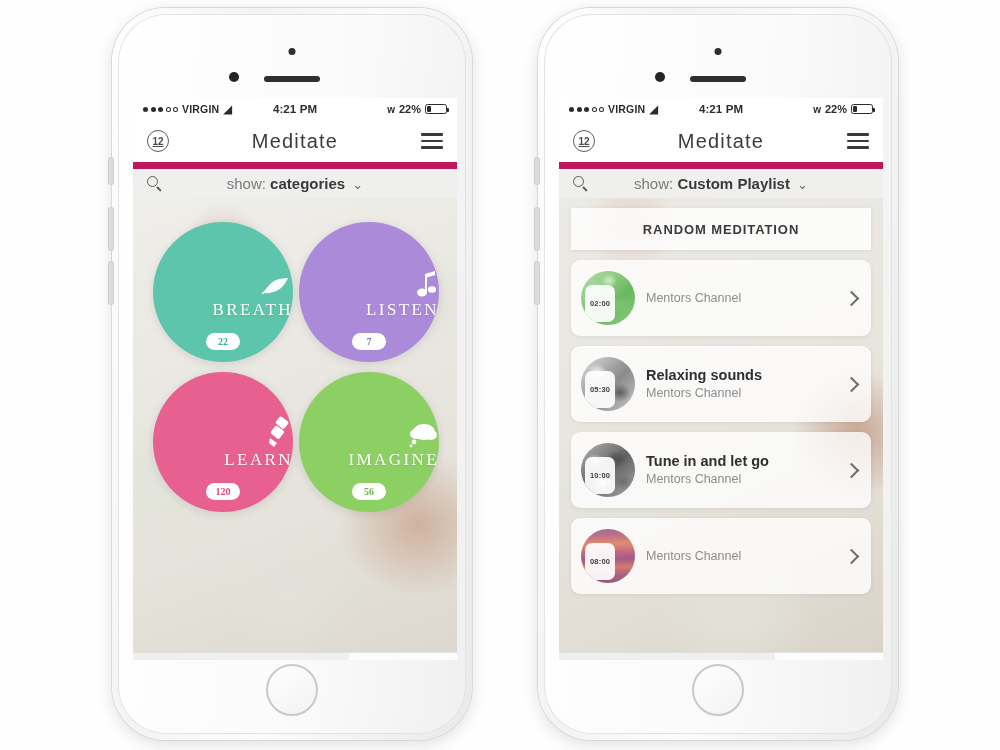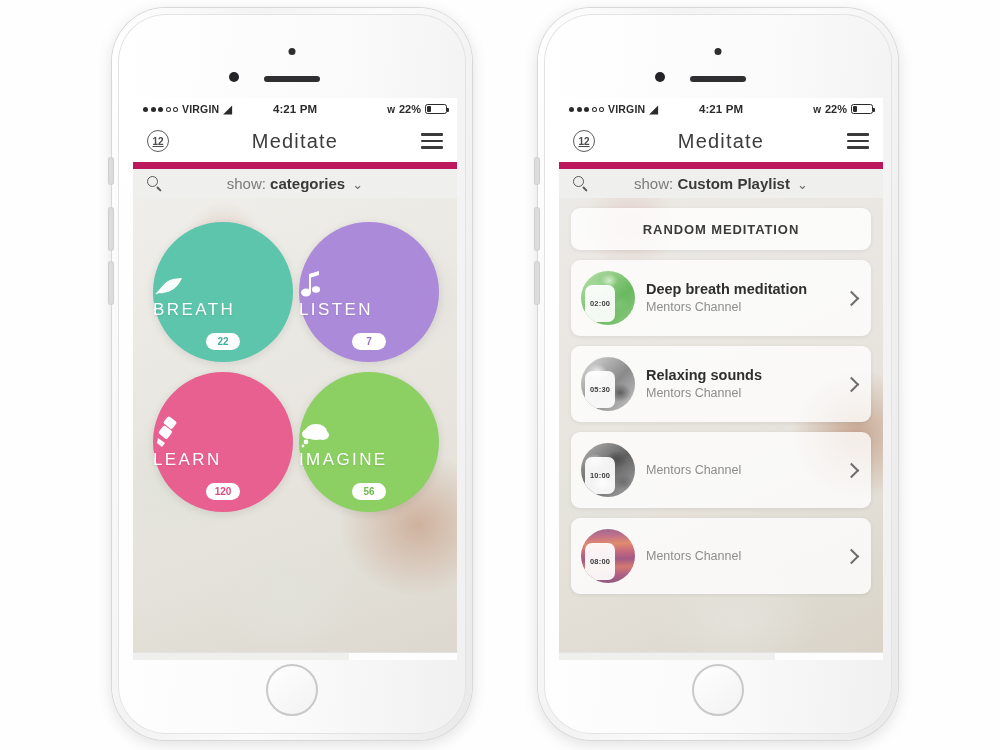--- a/index.html
+++ b/index.html
@@ -129,23 +129,24 @@
       radial-gradient(90px 80px at 48% 88%, rgba(226,227,219,.8), rgba(226,227,219,0) 75%),
       linear-gradient(160deg,#efeeea 0%,#e9e7e1 40%,#e4e2da 70%,#ddd8cf 100%);
   }
   .circles {
     position: absolute; inset: 0; padding: 24px 20px 0;
     display: grid; grid-template-columns: 1fr 1fr; gap: 10px 6px;
     align-content: start; justify-items: center;
   }
   .cat {
     width: 140px; height: 140px; border-radius: 50%;
-    display: flex; flex-direction: column; align-items: flex-start; justify-content: center;
+    display: flex; flex-direction: column; align-items: flex-end; justify-content: center;
     position: relative; color: #fff;
     box-shadow: 0 2px 10px rgba(0,0,0,.10);
+    font-family: Liberation Serif, serif;
   }
   .cat .ic { height: 34px; display:flex; align-items:flex-end; justify-content:center; margin-bottom: 2px; }
   .cat .nm {
     font-size: 17px; letter-spacing: 2.4px; font-weight: normal;
     text-shadow: 0 1px 2px rgba(0,0,0,.10);
   }
   .cat .cnt {
     position: absolute; bottom: 12px; left: 50%; transform: translateX(-50%);
     background: #fff; border-radius: 9px; min-width: 34px; height: 17px;
     display: flex; align-items: center; justify-content: center;
@@ -167,21 +168,21 @@
   .body-list {
     position: relative; height: 454px; overflow: hidden; padding: 10px 12px 0;
     background:
       radial-gradient(70px 60px at 22% 6%, rgba(216,178,168,.5), rgba(216,178,168,0) 72%),
       radial-gradient(90px 90px at 92% 52%, rgba(188,142,116,.7), rgba(188,142,116,0) 72%),
       radial-gradient(100px 90px at 10% 66%, rgba(226,228,219,.7), rgba(226,228,219,0) 75%),
       radial-gradient(110px 80px at 55% 92%, rgba(228,228,220,.8), rgba(228,228,220,0) 75%),
       linear-gradient(155deg,#eceae6 0%,#e8e5df 45%,#e2ded5 75%,#d9d3c8 100%);
   }
   .random-btn {
-    height: 42px; border-radius: 9px; background: rgba(255,255,255,.82);
+    height: 42px; border-radius: 0; background: rgba(255,255,255,.82);
     display: flex; align-items: center; justify-content: center;
     font-size: 13px; font-weight: bold; letter-spacing: .9px; color: #3b3b3b;
     box-shadow: 0 1px 4px rgba(0,0,0,.07); margin-bottom: 10px;
   }
   .row {
     height: 76px; border-radius: 9px; background: rgba(255,255,255,.78);
     display: flex; align-items: center; gap: 11px; padding: 0 12px 0 10px;
     margin-bottom: 10px; box-shadow: 0 1px 4px rgba(0,0,0,.07);
   }
   .thumb {
@@ -423,21 +424,20 @@
         </div>
 
         <div class="body-list">
           <div class="random-btn">RANDOM MEDITATION</div>
 
           <div class="row">
             <div class="thumb art-green">
               <span class="dur">02:00</span>
             </div>
             <div class="meta">
-              <div class="t">Deep breath meditation</div>
               <div class="s">Mentors Channel</div>
             </div>
             <div class="chev-right"></div>
           </div>
 
           <div class="row">
             <div class="thumb art-gray">
               <span class="dur">05:30</span>
             </div>
             <div class="meta">
@@ -445,20 +445,21 @@
               <div class="s">Mentors Channel</div>
             </div>
             <div class="chev-right"></div>
           </div>
 
           <div class="row">
             <div class="thumb art-stones">
               <span class="dur">10:00</span>
             </div>
             <div class="meta">
+              <div class="t">Tune in and let go</div>
               <div class="s">Mentors Channel</div>
             </div>
             <div class="chev-right"></div>
           </div>
 
           <div class="row">
             <div class="thumb art-sunset">
               <span class="dur">08:00</span>
             </div>
             <div class="meta">

